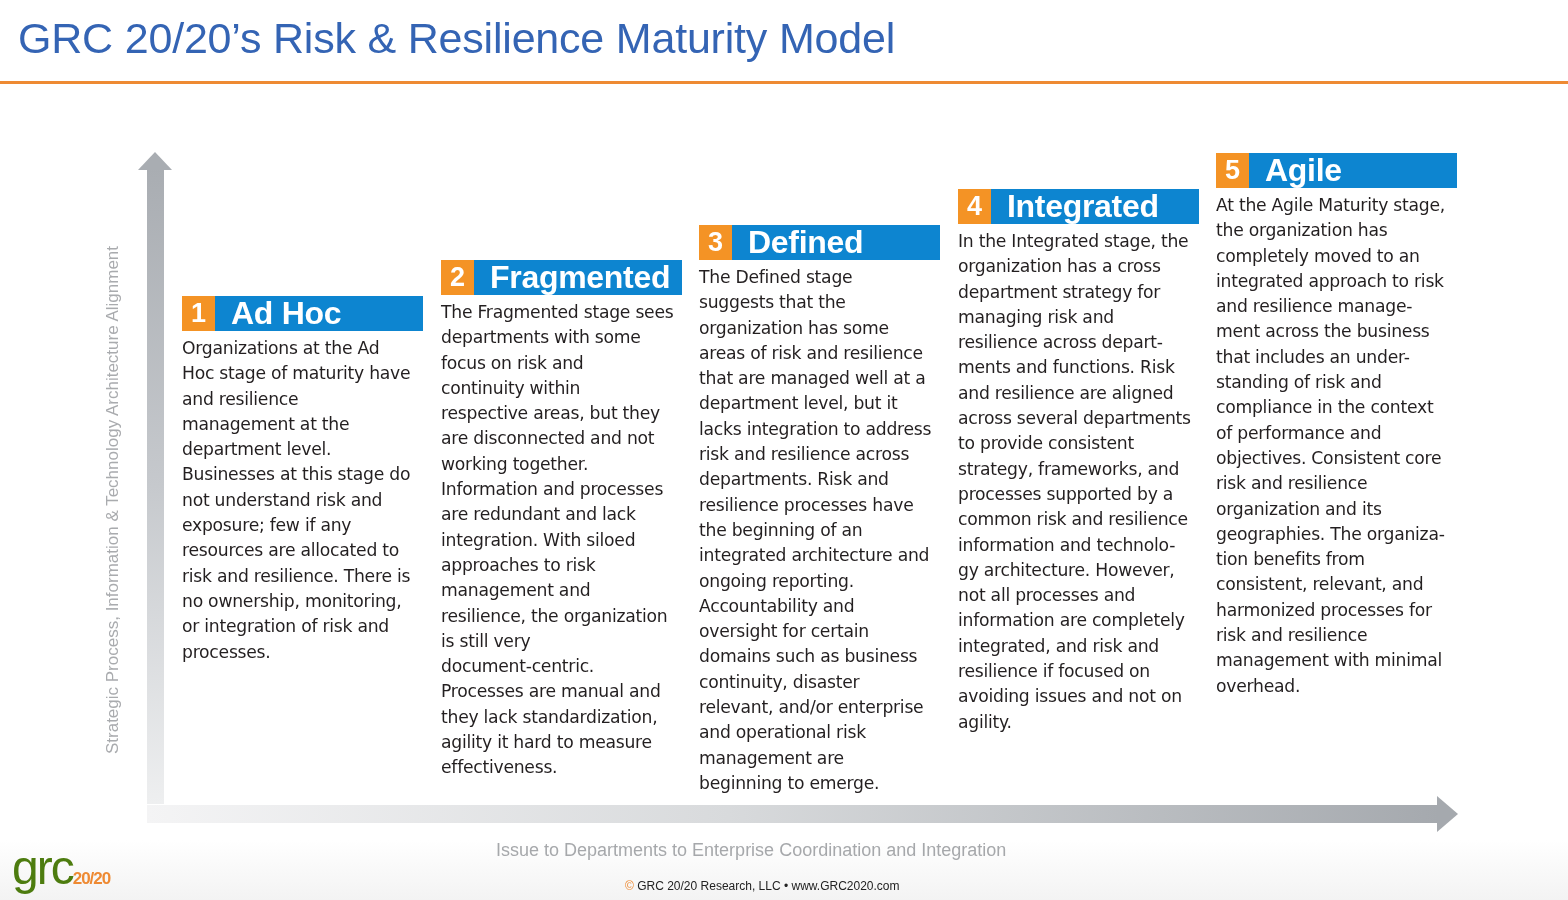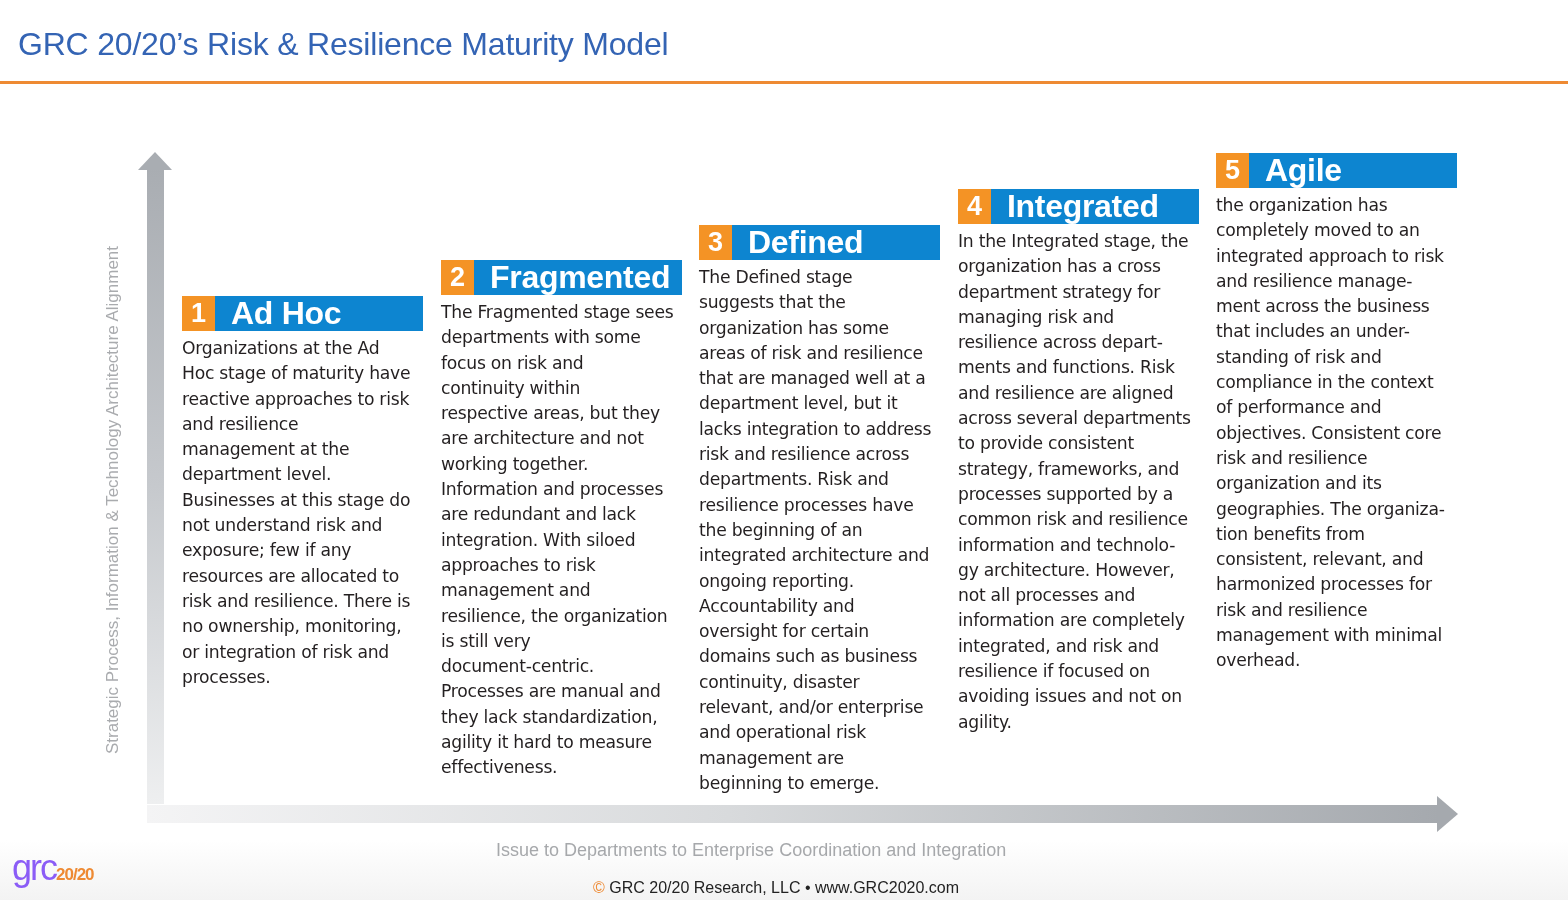--- a/index.html
+++ b/index.html
@@ -2,22 +2,22 @@
 <html><head>
 <meta charset="utf-8">
 <style>
   html, body { margin:0; padding:0; }
   body {
     width:1568px; height:900px; position:relative; overflow:hidden;
     background:#ffffff;
     font-family:"Liberation Sans", sans-serif;
   }
   .title {
-    position:absolute; left:18px; top:26px;
-    font-size:32px; color:#3464b4; font-weight:normal;
+    position:absolute; left:18px; top:14px;
+    font-size:43px; color:#3464b4; font-weight:normal;
     letter-spacing:-0.2px; white-space:nowrap;
   }
   .title-rule {
     position:absolute; left:0; top:81px; width:1568px; height:3px;
     background:#ee8a33;
   }
   .footer-band {
     position:absolute; left:0; top:840px; width:1568px; height:60px;
     background:linear-gradient(to bottom, #ffffff 0%, #f3f3f3 100%);
   }
@@ -44,29 +44,29 @@
   .h-head {
     position:absolute; left:1437px; top:796px; width:0; height:0;
     border-top:18px solid transparent; border-bottom:18px solid transparent;
     border-left:21px solid #a5a9ae;
   }
   .h-label {
     position:absolute; left:496px; top:840px;
     font-size:18px; color:#a6a8ab; white-space:nowrap;text-align:right;
   }
   .copyright {
-    position:absolute; left:593px; top:879px;
-    font-size:16px; color:#222; white-space:nowrap;
+    position:absolute; left:625px; top:879px;
+    font-size:12px; color:#222; white-space:nowrap;
   }
   .copyright .c { color:#ee8a33; }
   .logo {
     position:absolute; left:12px; top:846px; white-space:nowrap;
   }
   .logo .grc {
-    font-size:36px; color:#8b5cf6; letter-spacing:-2px; line-height:44px;
+    font-size:48px; color:#4d7c0f; letter-spacing:-2px; line-height:44px;
     font-family:"Liberation Sans", sans-serif;
     margin-top:9px;
   }
   .logo .num {
     font-size:17px; color:#ee8a33; font-weight:bold; letter-spacing:-1px;
     position:relative; top:0px;
   }
   
   .stage { position:absolute; width:241px; }
   .stage-head {
@@ -104,21 +104,20 @@
 <div class="h-label">Issue to Departments to Enterprise Coordination and Integration</div>
 
 <div class="stage" style="left:182px; top:296px;">
   <div class="stage-head">
     <div class="stage-num">1</div>
     <div class="stage-name">Ad Hoc</div>
   </div>
   <div class="stage-text">
     <span>Organizations at the Ad</span>
     <span>Hoc stage of maturity have</span>
-    <span>reactive approaches to risk</span>
     <span>and resilience</span>
     <span>management at the</span>
     <span>department level.</span>
     <span>Businesses at this stage do</span>
     <span>not understand risk and</span>
     <span>exposure; few if any</span>
     <span>resources are allocated to</span>
     <span>risk and resilience. There is</span>
     <span>no ownership, monitoring,</span>
     <span>or integration of risk and</span>
@@ -130,21 +129,21 @@
   <div class="stage-head">
     <div class="stage-num">2</div>
     <div class="stage-name">Fragmented</div>
   </div>
   <div class="stage-text">
     <span>The Fragmented stage sees</span>
     <span>departments with some</span>
     <span>focus on risk and</span>
     <span>continuity within</span>
     <span>respective areas, but they</span>
-    <span>are architecture and not</span>
+    <span>are disconnected and not</span>
     <span>working together.</span>
     <span>Information and processes</span>
     <span>are redundant and lack</span>
     <span>integration. With siloed</span>
     <span>approaches to risk</span>
     <span>management and</span>
     <span>resilience, the organization</span>
     <span>is still very</span>
     <span>document-centric.</span>
     <span>Processes are manual and</span>
@@ -212,20 +211,21 @@
     <span>agility.</span>
   </div>
 </div>
 
 <div class="stage" style="left:1216px; top:153px;">
   <div class="stage-head">
     <div class="stage-num">5</div>
     <div class="stage-name">Agile</div>
   </div>
   <div class="stage-text">
+    <span>At the Agile Maturity stage,</span>
     <span>the organization has</span>
     <span>completely moved to an</span>
     <span>integrated approach to risk</span>
     <span>and resilience manage-</span>
     <span>ment across the business</span>
     <span>that includes an under-</span>
     <span>standing of risk and</span>
     <span>compliance in the context</span>
     <span>of performance and</span>
     <span>objectives. Consistent core</span>

